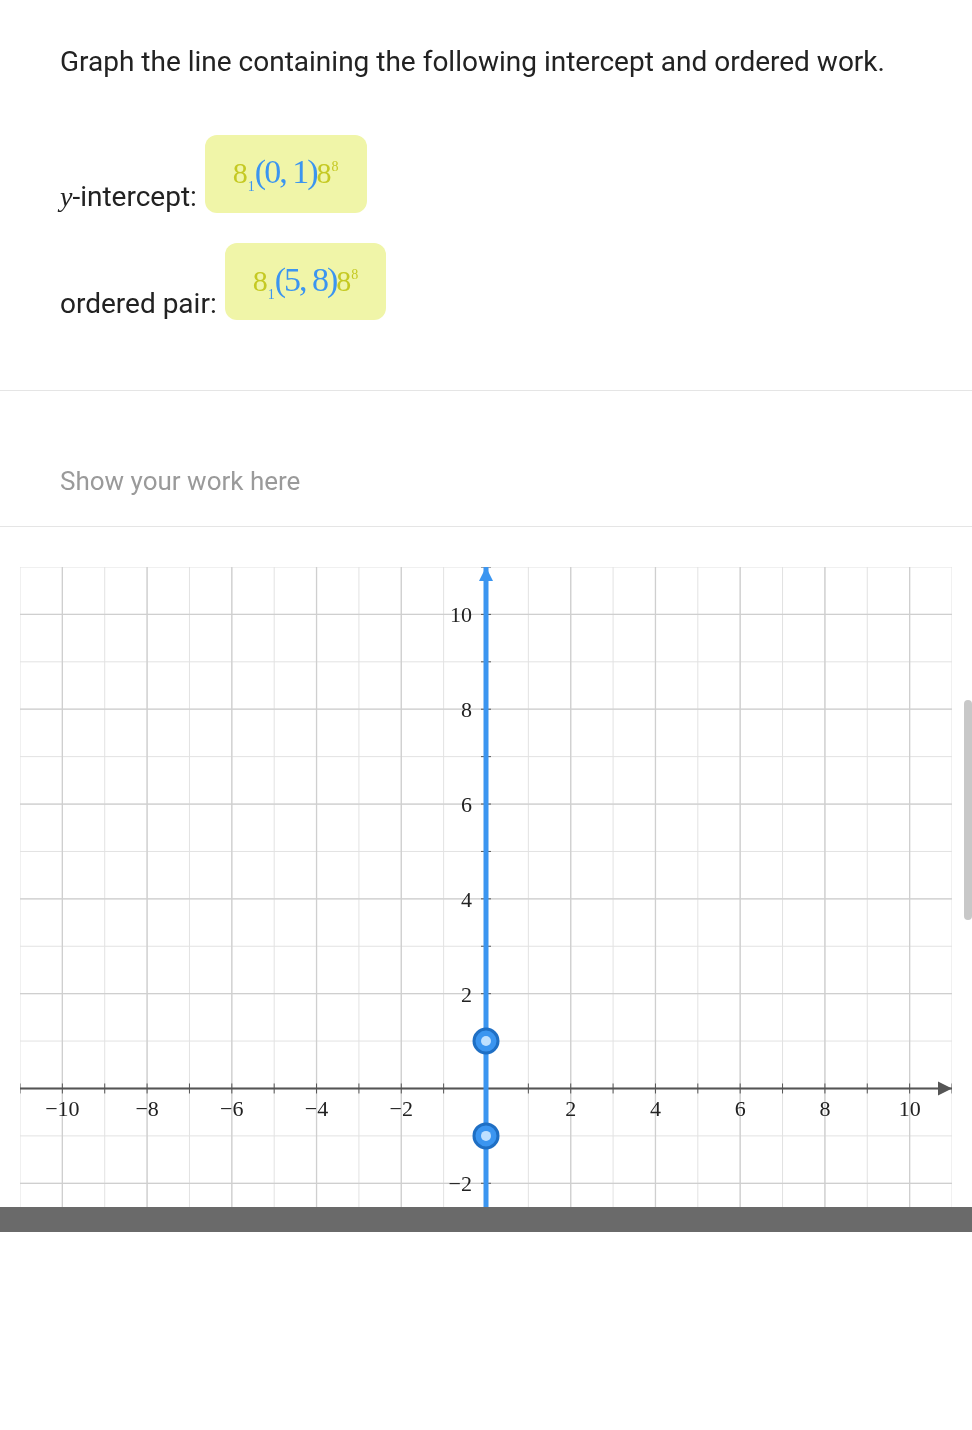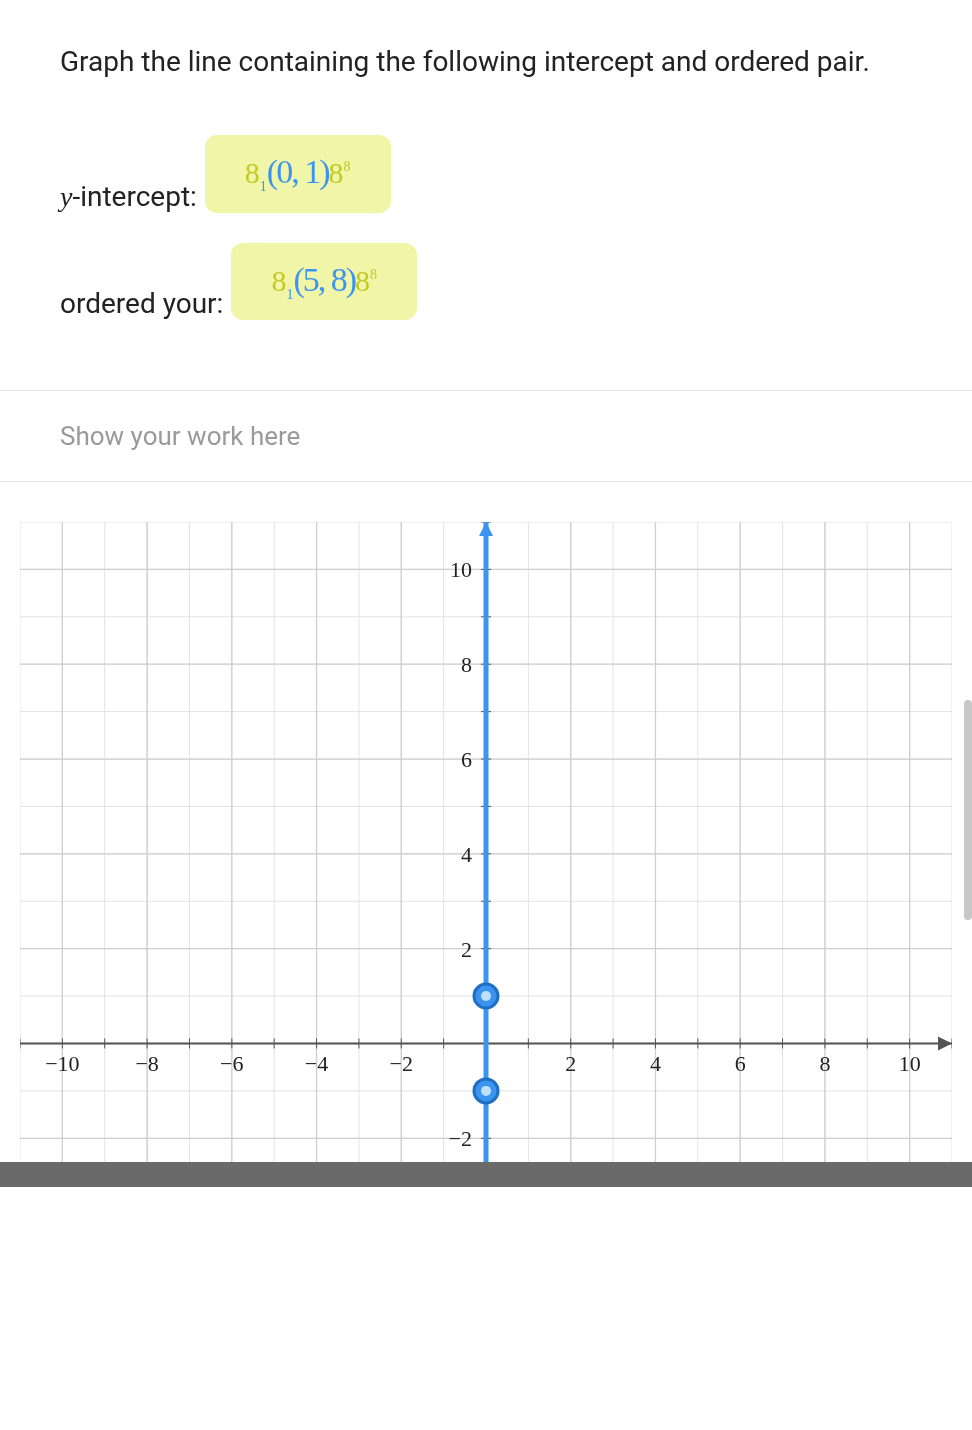--- a/index.html
+++ b/index.html
@@ -33,21 +33,21 @@
       color: #222;
       text-align: right;
     }
     .intercept-label .y-italic {
       font-style: italic;
       font-family: Georgia, serif;
     }
     .highlight-box {
       background: #f0f5a8;
       border-radius: 12px;
-      padding: 18px 40px;
+      padding: 18px 28px;
       margin-left: 8px;
       display: inline-block;
       position: relative;
     }
     .highlight-content {
       font-size: 34px;
       font-family: Georgia, "Times New Roman", serif;
       color: #3b95f0;
       font-weight: 400;
       position: relative;
@@ -67,20 +67,21 @@
       vertical-align: super;
       color: #c5c923;
     }
     .work-section {
       padding: 30px 60px;
       border-bottom: 1px solid #e5e5e5;
     }
     .work-placeholder {
       font-size: 26px;
       color: #9a9a9a;
+      margin-top: 45px;
     }
     .graph-section {
       padding: 40px 20px 0 20px;
       position: relative;
     }
     .graph-container {
       position: relative;
       width: 100%;
       height: 640px;
       overflow: hidden;
@@ -100,33 +101,33 @@
     .bottom-bar {
       height: 25px;
       background: #6a6a6a;
       width: 100%;
     }
   </style>
 </head>
 <body>
 
 <div class="problem-section">
-  <div class="problem-text">Graph the line containing the following intercept and ordered pair.</div>
+  <div class="problem-text">Graph the line containing the following intercept and ordered work.</div>
 
   <div class="intercept-row">
     <span class="intercept-label"><span class="y-italic">y</span><span>-intercept:</span></span>
     <span class="highlight-box">
       <span class="highlight-content">
         <span class="highlight-yellow-accent">8</span><span class="highlight-sub">1</span><span style="letter-spacing:-2px;">(0, 1)</span><span class="highlight-yellow-accent">8</span><span class="highlight-sup">8</span>
       </span>
     </span>
   </div>
 
   <div class="intercept-row">
-    <span class="intercept-label">ordered your:</span>
+    <span class="intercept-label">ordered pair:</span>
     <span class="highlight-box">
       <span class="highlight-content">
         <span class="highlight-yellow-accent">8</span><span class="highlight-sub">1</span><span style="letter-spacing:-2px;">(5, 8)</span><span class="highlight-yellow-accent">8</span><span class="highlight-sup">8</span>
       </span>
     </span>
   </div>
 </div>
 
 <div class="work-section">
   <div class="work-placeholder">Show your work here</div>

